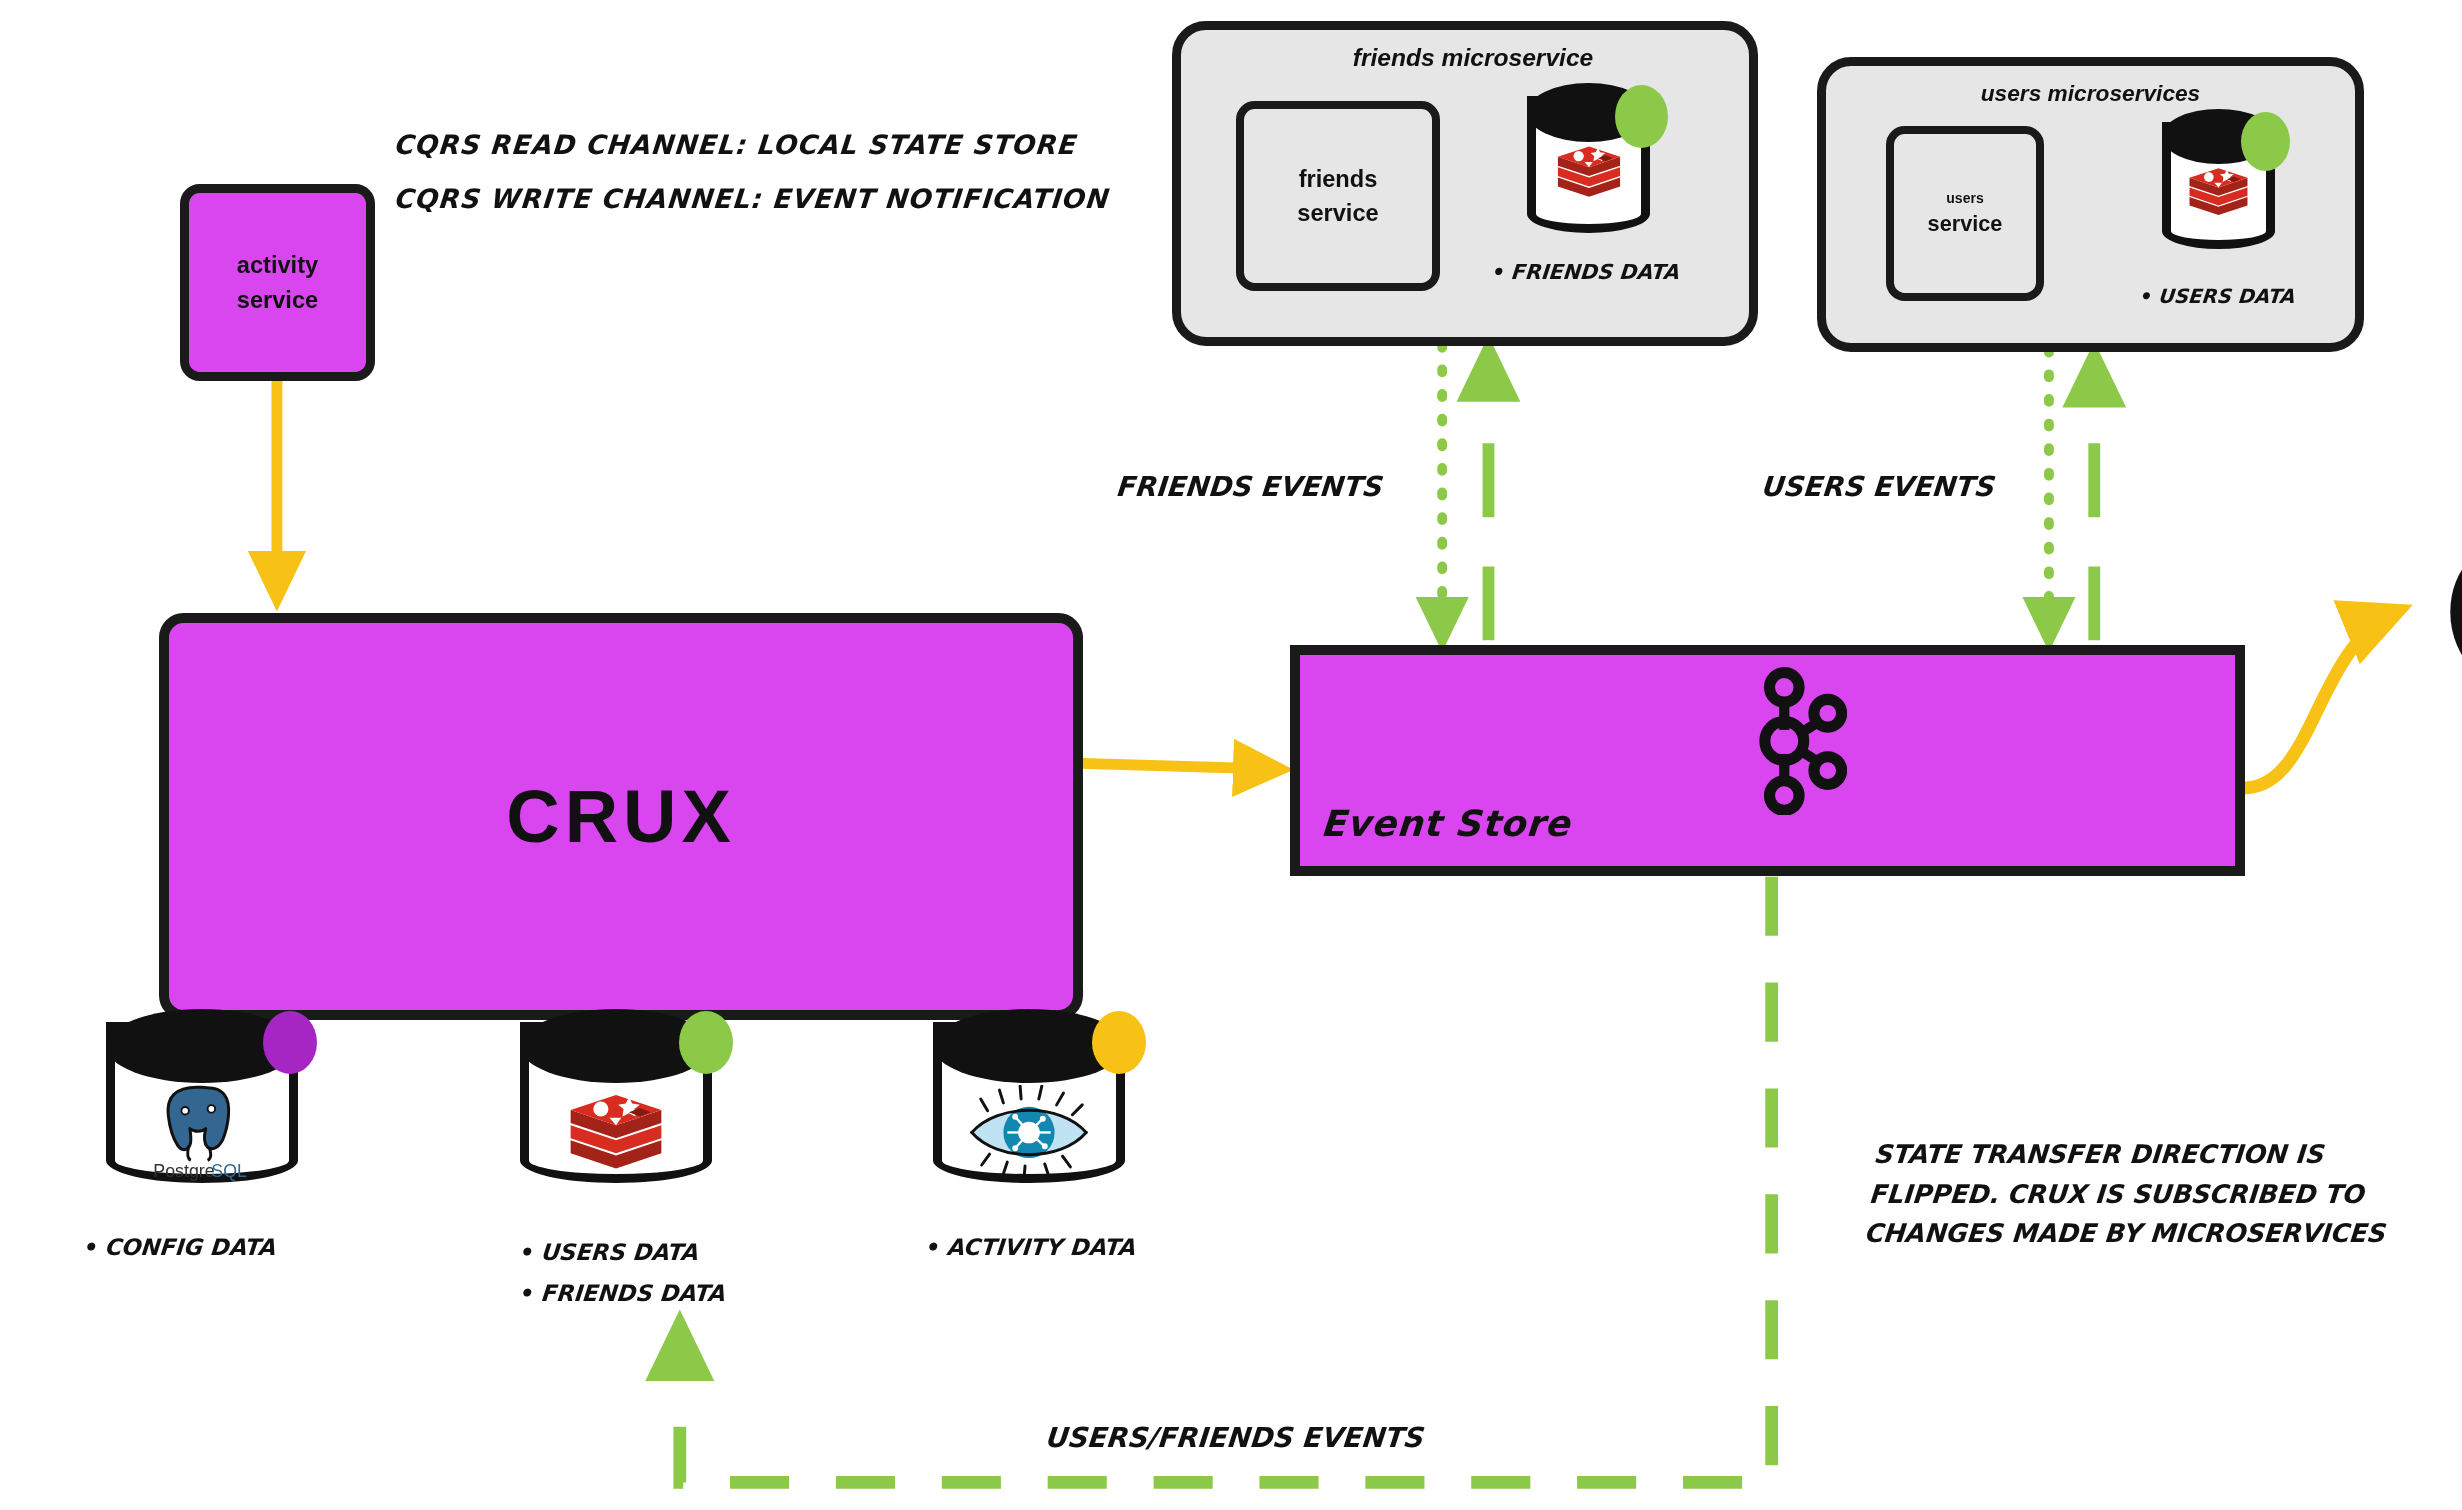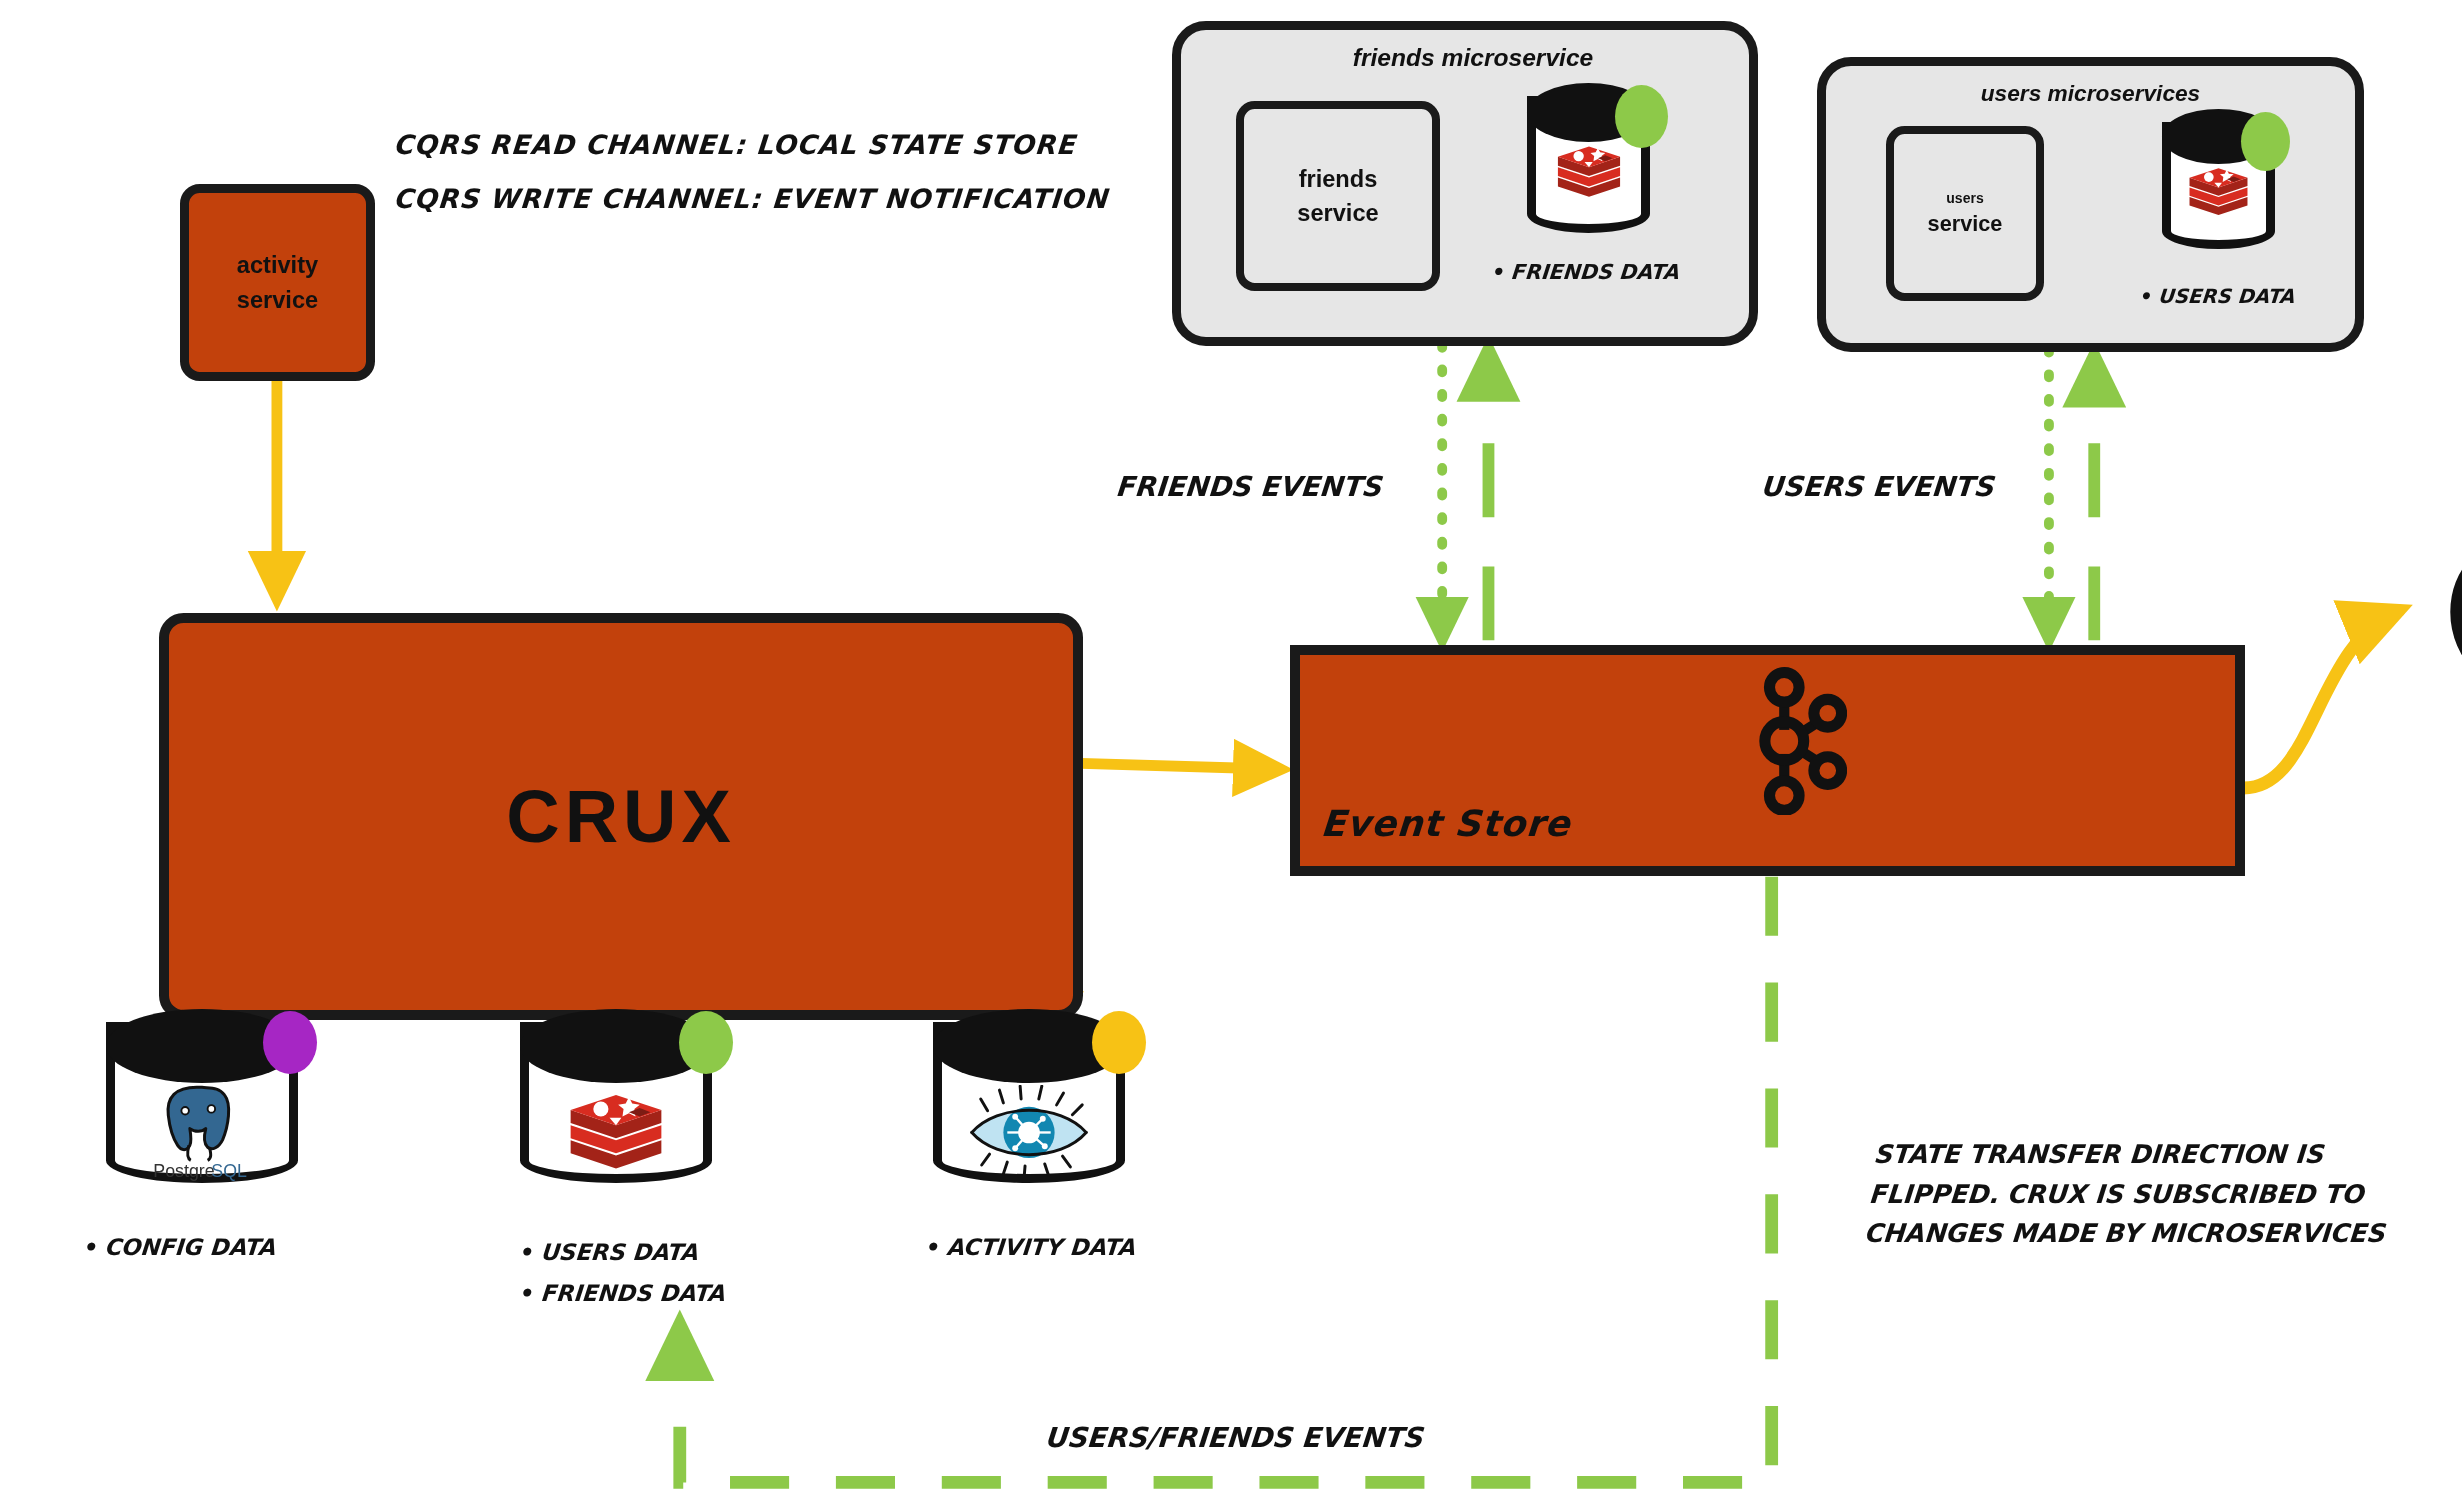--- a/index.html
+++ b/index.html
@@ -4,21 +4,21 @@
 <style>
   html,body{margin:0;padding:0;background:#ffffff;}
   body{width:3072px;height:1511px;position:relative;overflow:hidden;
        font-family:"Liberation Sans", sans-serif;}
 
   #stage{position:absolute;left:0;top:0;width:3072px;height:1511px;}
 
   svg.layer{position:absolute;left:0;top:0;width:3072px;height:1511px;overflow:visible;}
 
   
-  .box{position:absolute;box-sizing:border-box;background:#c2410c;
+  .box{position:absolute;box-sizing:border-box;background:#d946ef;
        border:10.8px solid #1a1a1a;display:flex;align-items:center;justify-content:center;}
 
   .msbox{position:absolute;box-sizing:border-box;background:#e6e6e6;
          border:9.8px solid #1a1a1a;border-radius:34px;}
 
   .svcbox{position:absolute;box-sizing:border-box;background:#e6e6e6;
           border:8.4px solid #1a1a1a;border-radius:18.7px;
           display:flex;align-items:center;justify-content:center;text-align:center;}
   .abs{position:absolute;}
 

